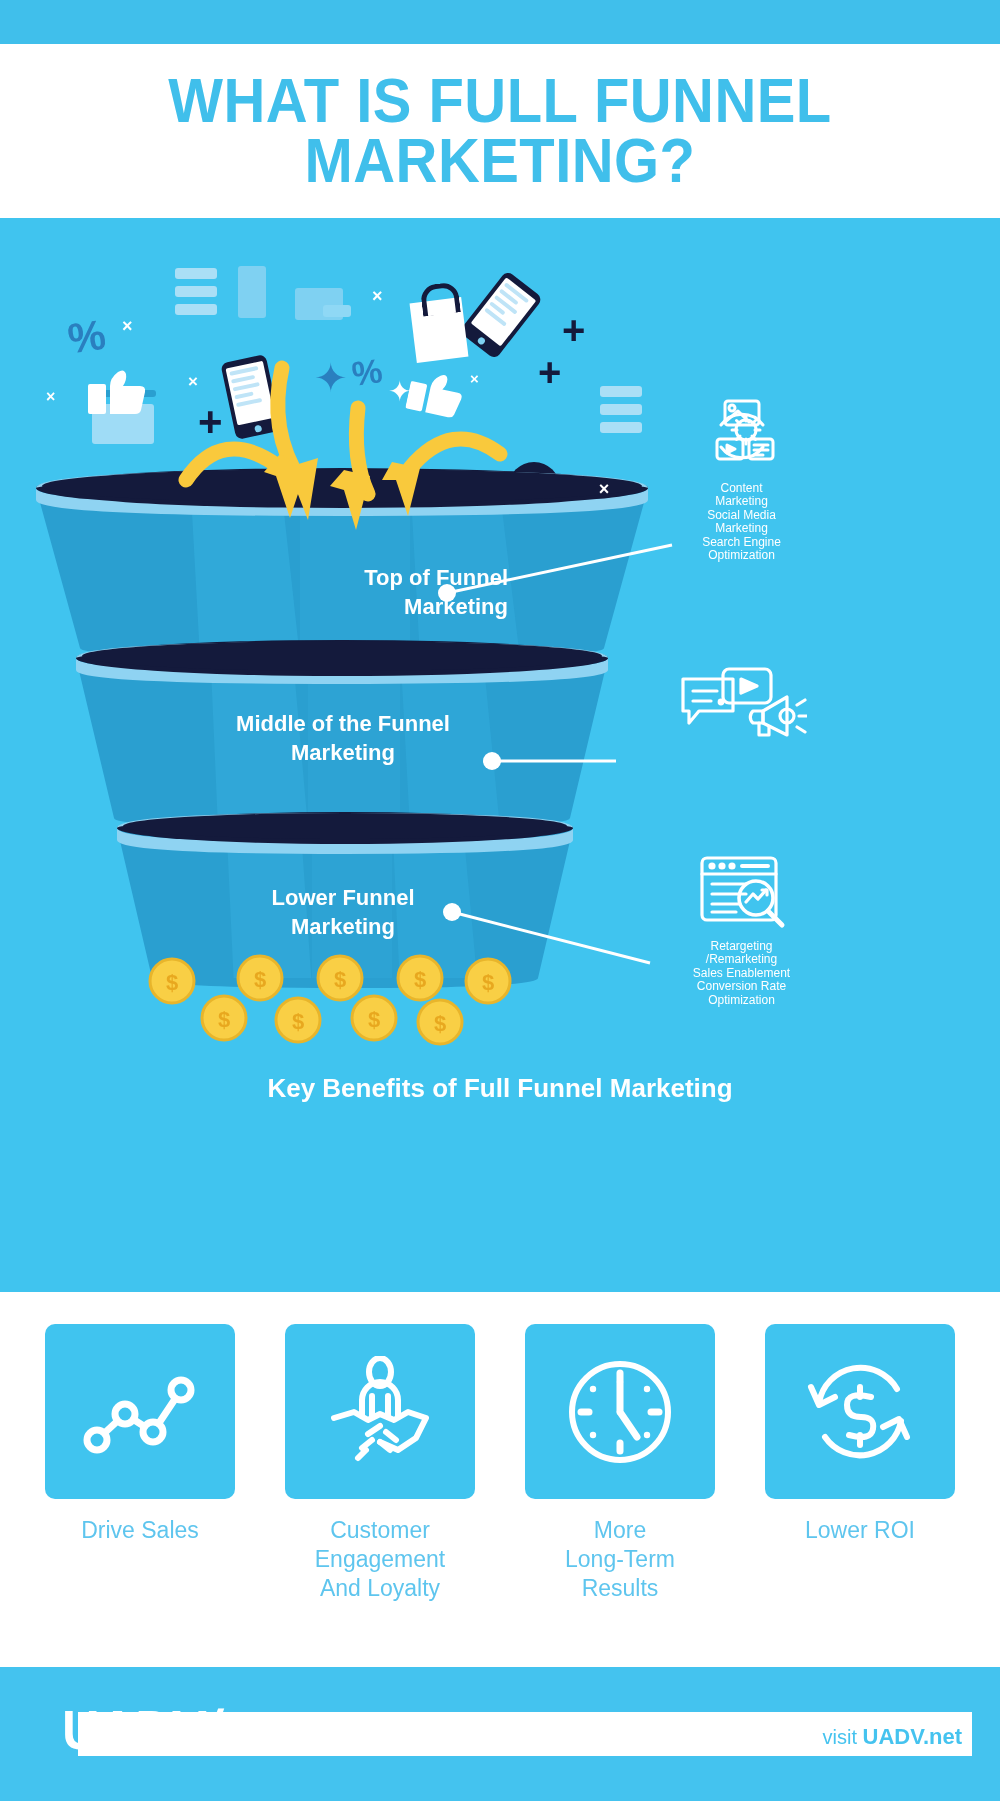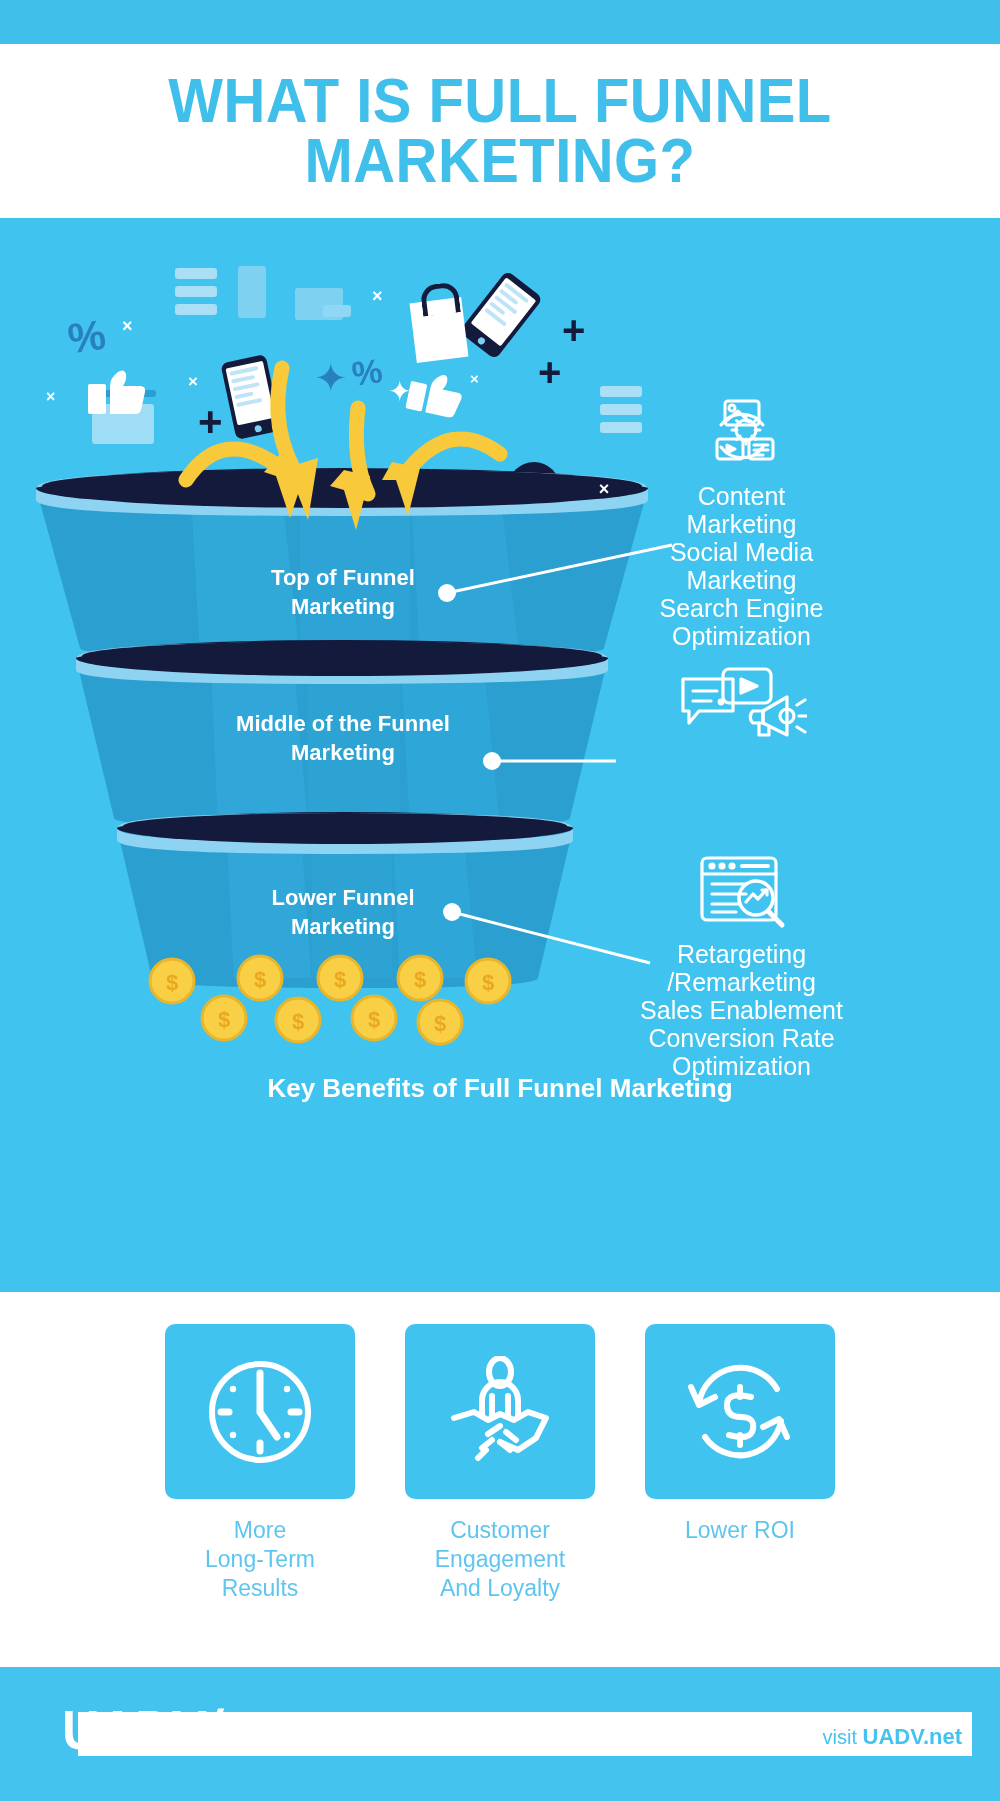--- a/index.html
+++ b/index.html
@@ -64,21 +64,21 @@
 
   
   .flabel {
     position:absolute; color:#ffffff; font-weight:bold; font-size:22px;
     line-height:1.3; text-align:center; width:330px;
   }
 
   
   .info { position:absolute; width:215px; text-align:center; color:#ffffff; }
   .info .ico { height:92px; display:flex; align-items:center; justify-content:center; }
-  .info .txt { font-size:25px; line-height:1.12; white-space:pre-line; }
+  .info .txt { font-size:12px; line-height:1.12; white-space:pre-line; }
 
   
   .kb-head {
     position:absolute; left:0; width:1000px; text-align:center;
     color:#ffffff; font-weight:bold; font-size:26px;
   }
 
   
   .benefits {
     position:absolute; left:0; top:1292px; width:1000px; height:348px; background:#ffffff;
@@ -288,21 +288,21 @@
       <path d="M492 543 L616 543"></path>
       <path d="M452 694 L650 745"></path>
     </g>
     <circle cx="447" cy="375" r="9" fill="#ffffff"></circle>
     <circle cx="492" cy="543" r="9" fill="#ffffff"></circle>
     <circle cx="452" cy="694" r="9" fill="#ffffff"></circle>
 
     <text x="604" y="277" font-size="18" font-weight="bold" fill="#ffffff" text-anchor="middle" font-family="Liberation Sans, sans-serif">×</text>
   </svg>
 
-  <div class="flabel" style="left:178px; top:346px; white-space:pre-line;">Top of Funnel
+  <div class="flabel" style="left:178px; top:346px; white-space:pre-line;text-align:right;">Top of Funnel
 Marketing</div>
   <div class="flabel" style="left:178px; top:492px; white-space:pre-line;">Middle of the Funnel
 Marketing</div>
   <div class="flabel" style="left:178px; top:666px; white-space:pre-line;">Lower Funnel
 Marketing</div>
 
   <div class="info" style="left:634px; top:172px;">
     <div class="ico">
       <svg width="82" height="82" viewBox="0 0 82 82" fill="none" stroke="#ffffff" stroke-width="3" stroke-linejoin="round" stroke-linecap="round">
         <path d="M20 30 A26 26 0 0 1 62 30"></path>
@@ -365,20 +365,48 @@
 Conversion Rate
 Optimization</div>
   </div>
 
   <div class="kb-head" style="top:855px;">Key Benefits of Full Funnel Marketing</div>
 </div>
 
 <div class="benefits">
   <div class="bgrid">
 
+    <div class="bcell">
+      <div class="btile">
+        <svg width="118" height="92" viewBox="0 0 118 92" fill="none" stroke="#ffffff" stroke-width="7" stroke-linecap="round" stroke-linejoin="round">
+          <path d="M16 74 L44 48 L72 66 L100 24"></path>
+          <circle cx="16" cy="74" r="10" fill="#40c4ef"></circle>
+          <circle cx="44" cy="48" r="10" fill="#40c4ef"></circle>
+          <circle cx="72" cy="66" r="10" fill="#40c4ef"></circle>
+          <circle cx="100" cy="24" r="10" fill="#40c4ef"></circle>
+        </svg>
+      </div>
+      <div class="blabel">Drive Sales</div>
+    </div>
+
+    <div class="bcell">
+      <div class="btile">
+        <svg width="120" height="112" viewBox="0 0 120 112" fill="none" stroke="#ffffff" stroke-width="6" stroke-linecap="round" stroke-linejoin="round">
+          <ellipse cx="60" cy="16" rx="11" ry="14"></ellipse>
+          <path d="M42 60 V44 A18 18 0 0 1 78 44 V60"></path>
+          <path d="M52 40 V60 M68 40 V60"></path>
+          <path d="M14 62 L34 56 L48 64 L60 58 L74 64 L88 56 L106 62 L96 82 L78 94 L60 86"></path>
+          <path d="M60 70 L48 78 M52 84 L42 92 M46 94 L38 102"></path>
+          <path d="M66 76 L76 84 M60 86 L70 94"></path>
+        </svg>
+      </div>
+      <div class="blabel">Customer
+Engagement
+And Loyalty</div>
+    </div>
 
     <div class="bcell">
       <div class="btile">
         <svg width="118" height="118" viewBox="0 0 118 118" fill="none" stroke="#ffffff" stroke-width="6" stroke-linecap="round">
           <circle cx="59" cy="59" r="48"></circle>
           <path d="M59 20 V28" stroke-width="7"></path>
           <path d="M59 90 V98" stroke-width="7"></path>
           <path d="M20 59 H28" stroke-width="7"></path>
           <path d="M90 59 H98" stroke-width="7"></path>
           <circle cx="32" cy="36" r="3.2" fill="#ffffff" stroke="none"></circle>
@@ -388,36 +416,20 @@
           <path d="M59 59 V30 M59 59 L76 84" stroke-width="7"></path>
         </svg>
       </div>
       <div class="blabel">More
 Long-Term
 Results</div>
     </div>
 
     <div class="bcell">
       <div class="btile">
-        <svg width="120" height="112" viewBox="0 0 120 112" fill="none" stroke="#ffffff" stroke-width="6" stroke-linecap="round" stroke-linejoin="round">
-          <ellipse cx="60" cy="16" rx="11" ry="14"></ellipse>
-          <path d="M42 60 V44 A18 18 0 0 1 78 44 V60"></path>
-          <path d="M52 40 V60 M68 40 V60"></path>
-          <path d="M14 62 L34 56 L48 64 L60 58 L74 64 L88 56 L106 62 L96 82 L78 94 L60 86"></path>
-          <path d="M60 70 L48 78 M52 84 L42 92 M46 94 L38 102"></path>
-          <path d="M66 76 L76 84 M60 86 L70 94"></path>
-        </svg>
-      </div>
-      <div class="blabel">Customer
-Engagement
-And Loyalty</div>
-    </div>
-
-    <div class="bcell">
-      <div class="btile">
         <svg width="118" height="118" viewBox="0 0 118 118" fill="none" stroke="#ffffff" stroke-width="6" stroke-linecap="round" stroke-linejoin="round">
           <path d="M18 50 A42 42 0 0 1 96 36"></path>
           <path d="M100 68 A42 42 0 0 1 24 84"></path>
           <path d="M10 34 L18 52 L34 44"></path>
           <path d="M106 84 L98 66 L82 74"></path>
           <path d="M70 44 Q46 38 46 52 Q46 64 60 64 Q74 64 72 76 Q70 88 48 82"></path>
           <path d="M59 34 V44 M59 82 V92"></path>
         </svg>
       </div>
       <div class="blabel">Lower ROI</div>

